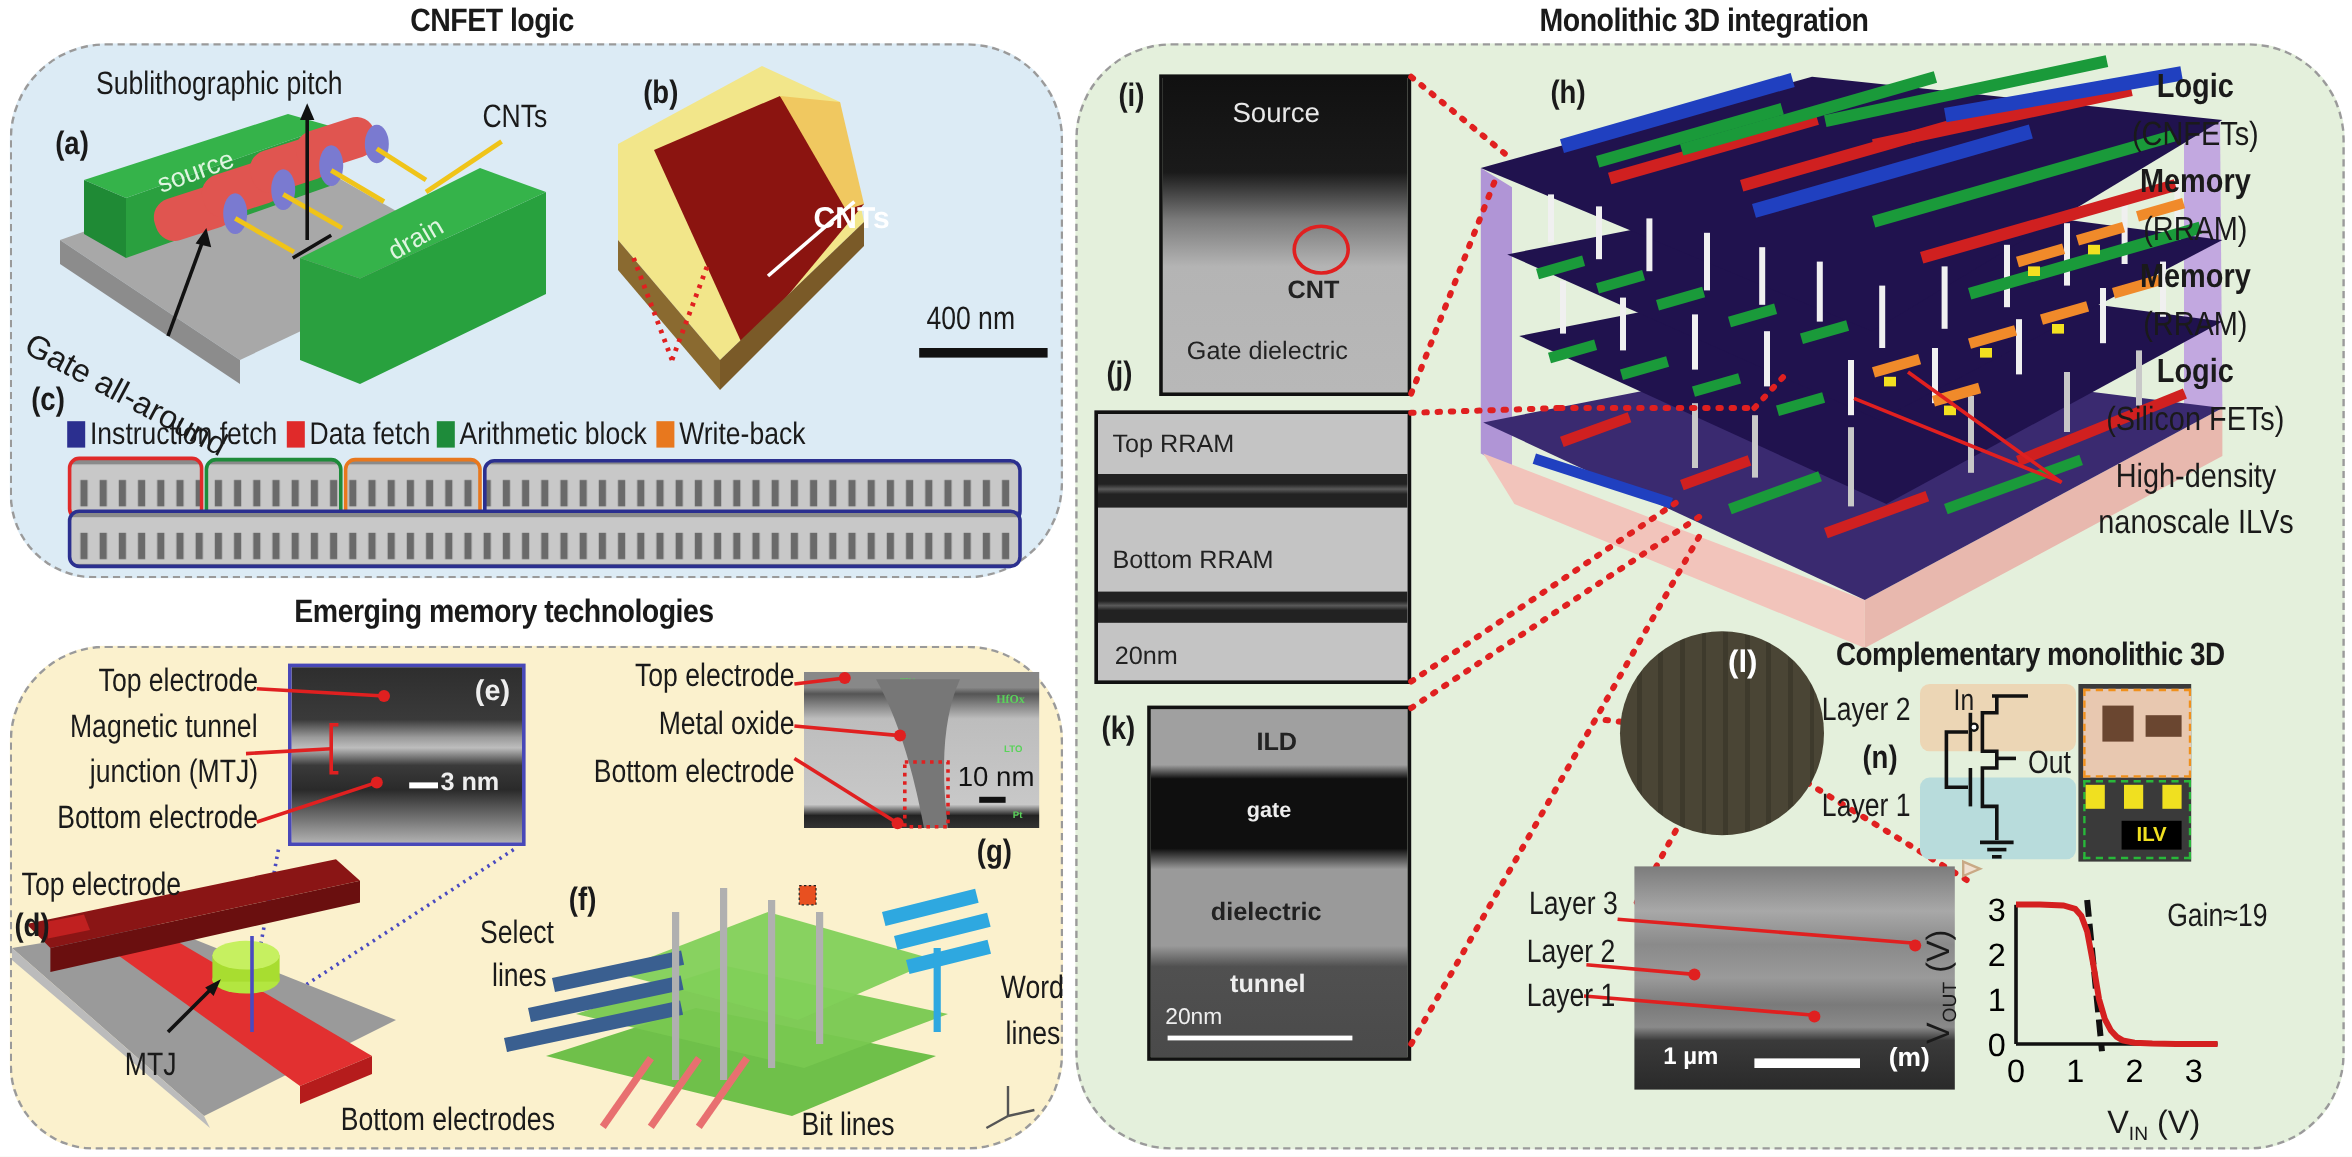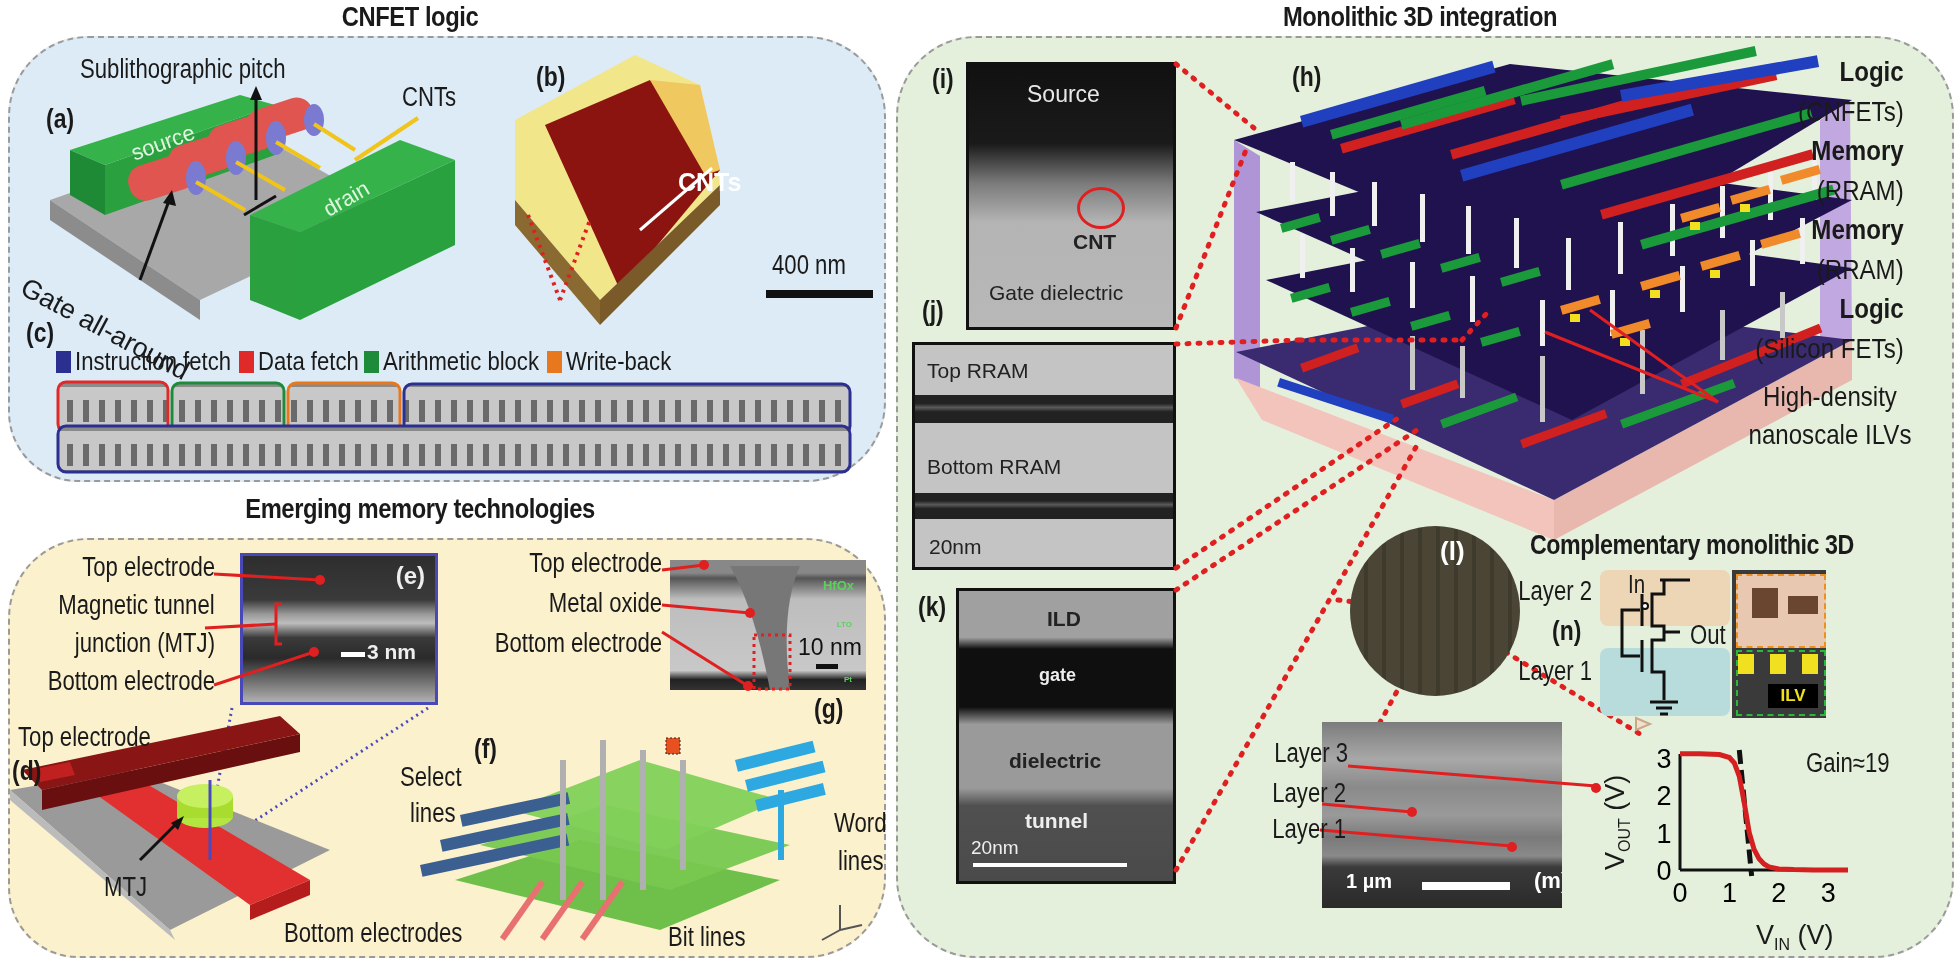--- a/index.html
+++ b/index.html
@@ -118,21 +118,21 @@
   <line x1="205" y1="628" x2="276" y2="624" stroke="#e02020" stroke-width="3"></line>
   <path d="M282 604 L276 604 L276 644 L282 644" fill="none" stroke="#e02020" stroke-width="3"></path>
   <line x1="214" y1="685" x2="314" y2="652" stroke="#e02020" stroke-width="3"></line>
     <circle cx="314" cy="652" r="5" fill="#e02020"></circle>
   <line x1="232" y1="708" x2="200" y2="880" stroke="#4a4ac0" stroke-width="3" stroke-dasharray="2 4"></line>
   <line x1="428" y1="708" x2="210" y2="850" stroke="#4a4ac0" stroke-width="3" stroke-dasharray="2 4"></line>
 </svg>
 
 <div class="tem" style="left:670px;top:560px;width:196px;height:130px;border:none;background:linear-gradient(180deg,#888 0%,#888 10%,#555 14%,#bdbdbd 30%,#c8c8c8 85%,#222 92%,#333 100%);">
   <span style="left:80px;top:4px;color:#5ad35a;font-size:8px;">TiN</span>
-  <span style="right:12px;top:18px;color:#5ad35a;font-size:13px;">HfOx</span>
+  <span style="right:12px;top:18px;color:#5ad35a;font-size:10px;font-family:Liberation Serif, serif;">HfOx</span>
   <span style="right:14px;top:60px;color:#5ad35a;font-size:8px;">LTO</span>
   <span style="right:14px;bottom:6px;color:#5ad35a;font-size:8px;">Pt</span>
   <span style="right:4px;top:74px;color:#111;font-size:23px;font-weight:normal;">10 nm</span>
   <span style="right:28px;top:104px;width:22px;height:5px;background:#111;"></span>
 </div>
 <svg style="left:0;top:0;" width="900" height="964">
   <path d="M730 566 Q755 610 770 690 L790 690 Q780 610 800 566 Z" fill="#777"></path>
   <rect x="754" y="635" width="36" height="54" fill="none" stroke="#e02020" stroke-width="3" stroke-dasharray="3 4"></rect>
   <line x1="662" y1="570" x2="704" y2="565" stroke="#e02020" stroke-width="3"></line>
     <circle cx="704" cy="565" r="5" fill="#e02020"></circle>
@@ -333,21 +333,21 @@
     <line x1="1338" y1="600" x2="1440" y2="612"></line>
     <line x1="1364" y1="752" x2="1440" y2="612"></line>
     <line x1="1440" y1="612" x2="1640" y2="734"></line>
   </g>
   <g stroke="#e02020" stroke-width="3" fill="#e02020">
     <line x1="1718" y1="402" x2="1545" y2="332"></line>
     <line x1="1718" y1="402" x2="1590" y2="310"></line>
   </g>
 </svg>
 <div class="lbl" style="left:1292px;top:62px;">(h)</div>
-<div class="abs" style="right:56px;top:52px;text-align:right;line-height:39.5px;font-size:28px;">
+<div class="abs" style="right:56px;top:52px;text-align:center;line-height:39.5px;font-size:28px;">
   <div style="font-weight:bold;transform:scaleX(0.86);transform-origin:right;">Logic</div>
   <div style="transform:scaleX(0.86);transform-origin:right;">(CNFETs)</div>
   <div style="font-weight:bold;transform:scaleX(0.86);transform-origin:right;">Memory</div>
   <div style="transform:scaleX(0.86);transform-origin:right;">(RRAM)</div>
   <div style="font-weight:bold;transform:scaleX(0.86);transform-origin:right;">Memory</div>
   <div style="transform:scaleX(0.86);transform-origin:right;">(RRAM)</div>
   <div style="font-weight:bold;transform:scaleX(0.86);transform-origin:right;">Logic</div>
   <div style="transform:scaleX(0.86);transform-origin:right;">(Silicon FETs)</div>
 </div>
 <div class="abs" style="left:1718px;top:378px;width:224px;text-align:center;font-size:28px;line-height:38px;">
@@ -385,21 +385,21 @@
   <div style="position:absolute;left:4px;top:4px;width:86px;height:70px;background:#e8c8b0;border:2px dashed #f0901c;"></div>
   <div style="position:absolute;left:20px;top:18px;width:26px;height:30px;background:#6a4630;"></div>
   <div style="position:absolute;left:56px;top:26px;width:30px;height:18px;background:#6a4630;"></div>
   <div style="position:absolute;left:4px;top:80px;width:86px;height:62px;border:2px dashed #28b83a;"></div>
   <div style="position:absolute;left:6px;top:84px;width:16px;height:20px;background:#f0e020;"></div>
   <div style="position:absolute;left:38px;top:84px;width:16px;height:20px;background:#f0e020;"></div>
   <div style="position:absolute;left:70px;top:84px;width:16px;height:20px;background:#f0e020;"></div>
   <div style="position:absolute;left:36px;top:114px;width:50px;height:24px;background:#000;color:#f0e020;font-size:17px;font-weight:bold;text-align:center;line-height:24px;">ILV</div>
 </div>
 
-<div class="tem" style="left:1322px;top:722px;width:240px;height:186px;border:none;background:linear-gradient(180deg,#7c7c7c 0%,#a8a8a8 20%,#8a8a8a 35%,#9a9a9a 50%,#7a7a7a 62%,#8a8a8a 72%,#3a3a3a 78%,#2a2a2a 100%);">
+<div class="tem" style="left:1362px;top:722px;width:267px;height:186px;border:none;background:linear-gradient(180deg,#7c7c7c 0%,#a8a8a8 20%,#8a8a8a 35%,#9a9a9a 50%,#7a7a7a 62%,#8a8a8a 72%,#3a3a3a 78%,#2a2a2a 100%);">
   <span style="left:24px;top:148px;color:#fff;font-size:20px;">1 µm</span>
   <span style="left:100px;top:160px;width:88px;height:8px;background:#fff;"></span>
   <span style="left:212px;top:146px;color:#fff;font-size:22px;">(m)</span>
 </div>
 <svg style="left:0;top:0;" width="1960" height="964">
   <g stroke="#e02020" stroke-width="3">
     <line x1="1348" y1="766" x2="1596" y2="786"></line>
       <line x1="1322" y1="804" x2="1412" y2="812"></line>
       <line x1="1320" y1="830" x2="1512" y2="846"></line>
   </g>

